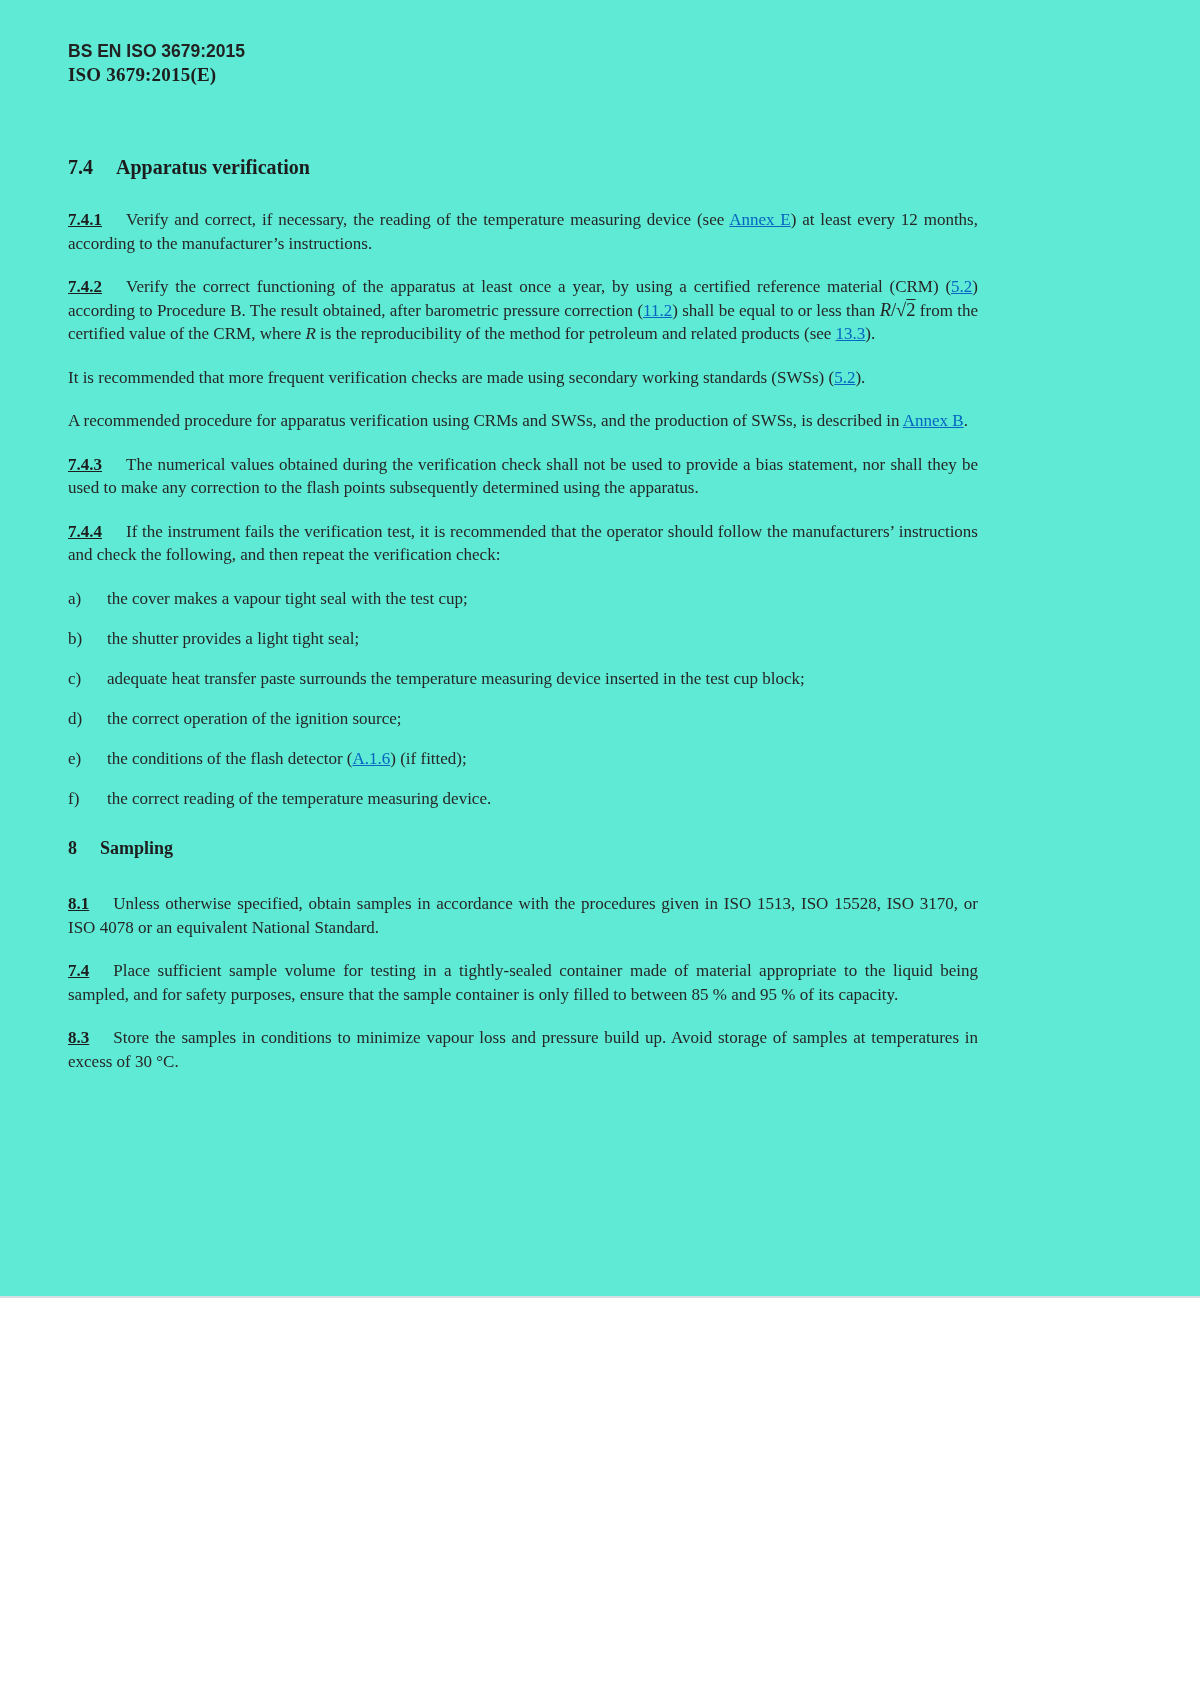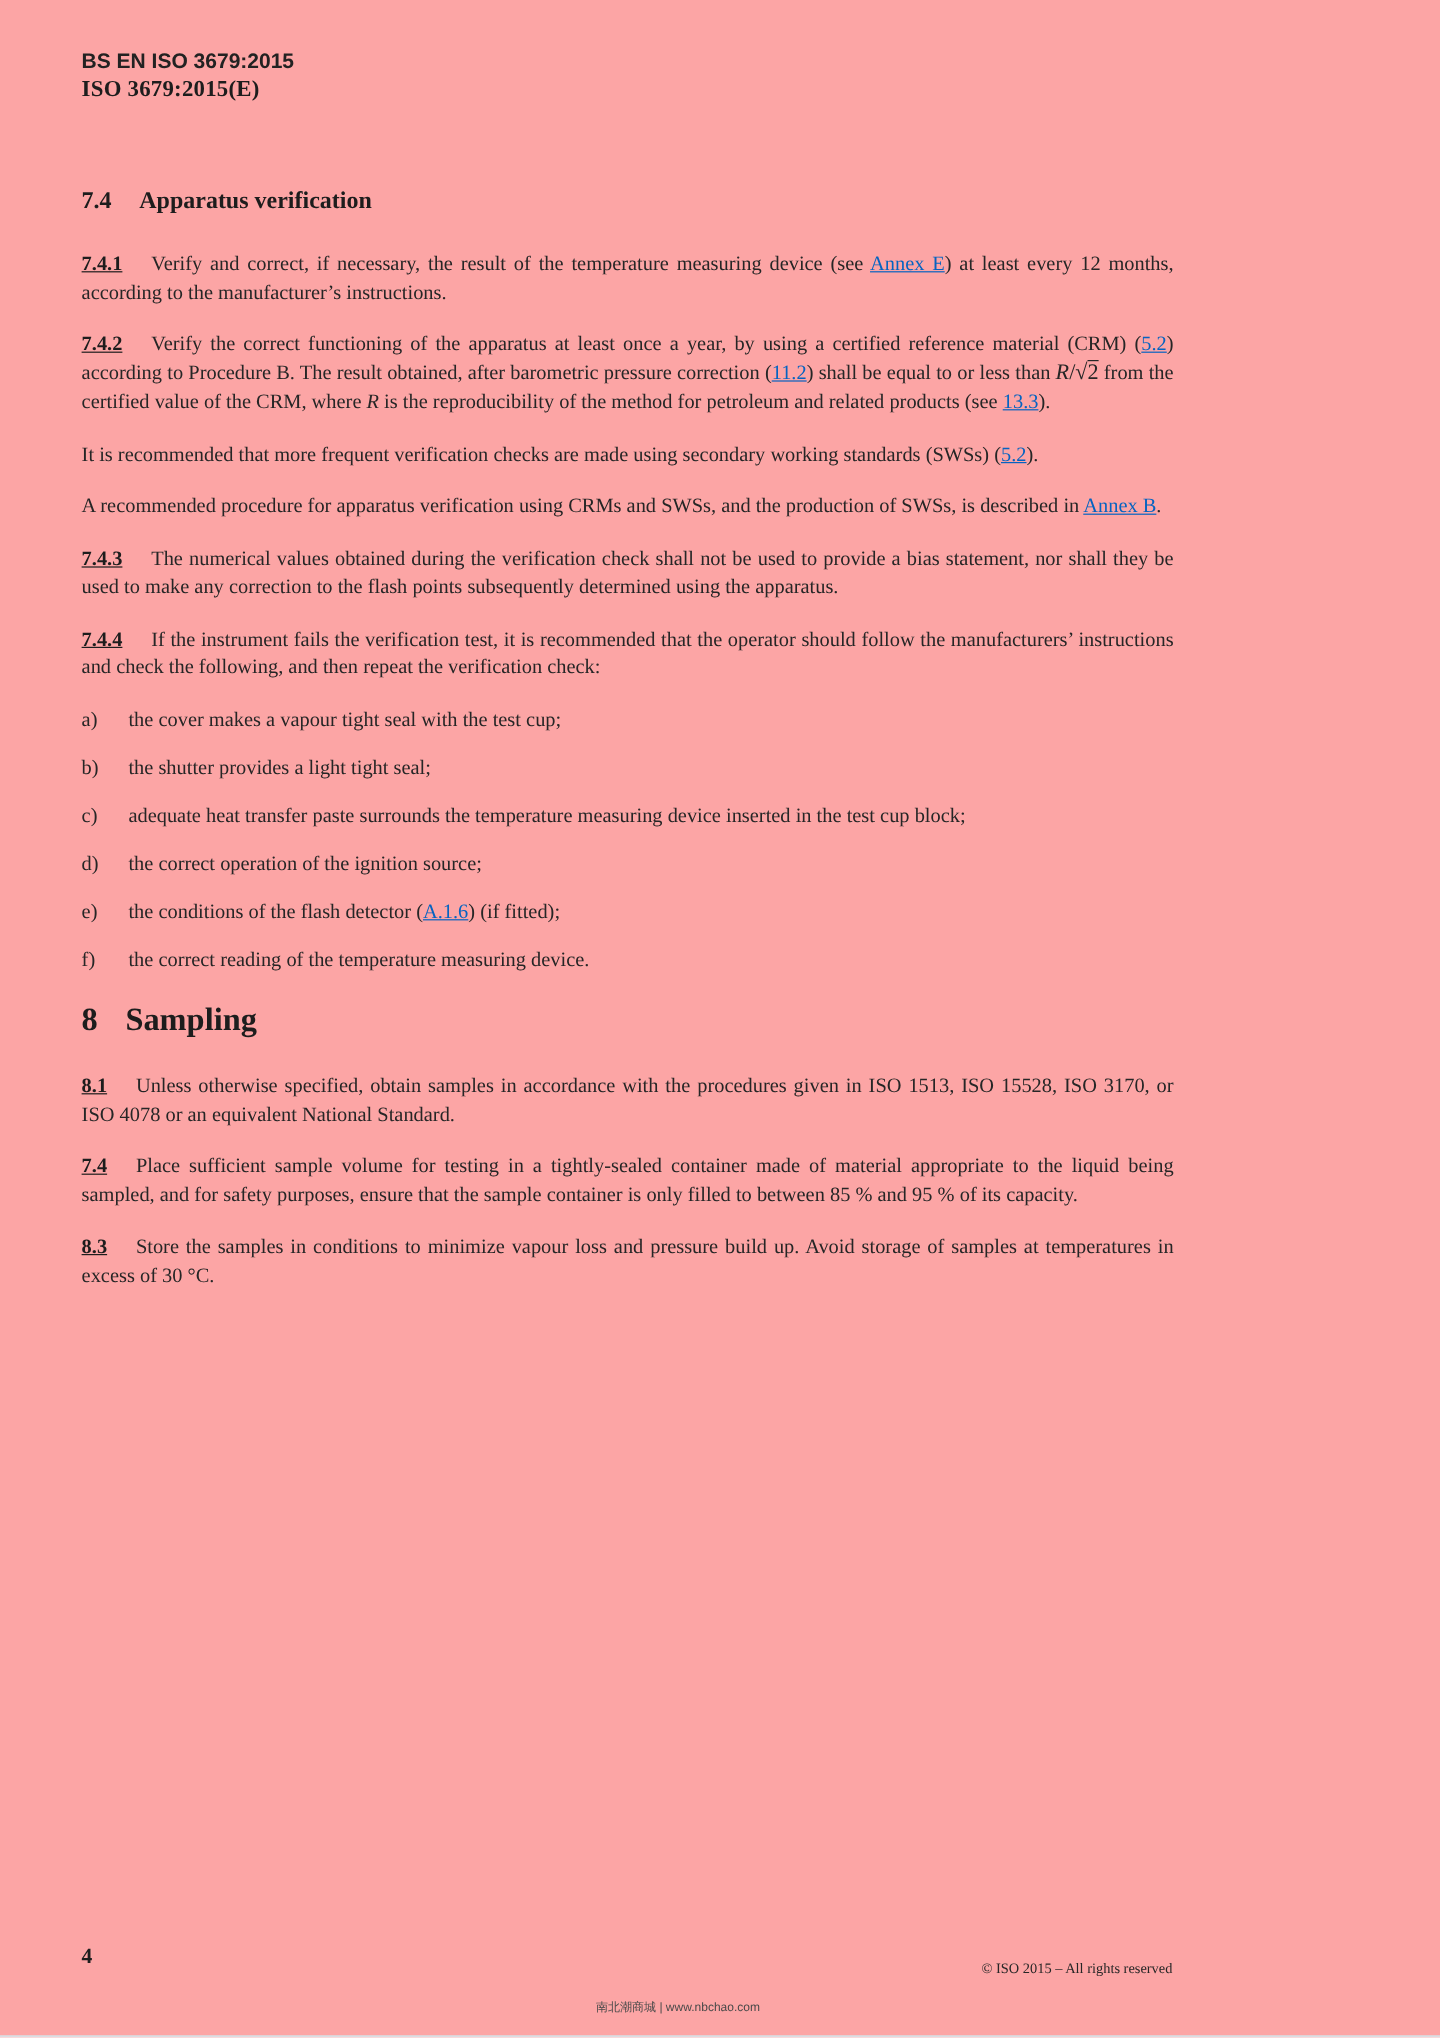--- a/index.html
+++ b/index.html
@@ -1,38 +1,38 @@
 <!DOCTYPE html>
 <html><head>
 <meta charset="utf-8">
 <style>
   html, body { margin: 0; padding: 0; background: #ffffff; }
   .page {
     position: relative;
     width: 1200px;
-    height: 1698px;
-    background: #fca5a5;
+    height: 1298px;
+    background: #5eead4;
     font-family: "Liberation Serif", serif;
     color: #262626;
     overflow: hidden;
   }
   
   .doc-header { position: absolute; left: 68px; top: 40px; line-height: 23px; }
   .doc-header .hdr-line1 {
     font-family: "Liberation Sans", sans-serif;
     font-weight: 700; font-size: 17.5px; color: #222;
   }
   .doc-header .hdr-line2 {
     font-weight: 700; font-size: 19px; color: #1d1d1d; letter-spacing: .2px;
   }
   
   .doc-body { position: absolute; left: 68px; top: 154px; width: 910px; }
   .heading { font-weight: 700; color: #1d1d1d; }
   .heading.h2 { font-size: 20px; line-height: 26px; margin: 0 0 28px 0; }
-  .heading.h1 { font-size: 27px; line-height: 28px; margin: 24px 0 30px 0; font-family: Liberation Serif, serif; }
+  .heading.h1 { font-size: 18px; line-height: 28px; margin: 24px 0 30px 0; font-family: Liberation Serif, serif; }
   .heading .hnum { margin-right: 23px; text-align: right; }
   .para {
     font-size: 17px; line-height: 23.5px; margin: 0 0 20px 0;
     text-align: justify; color: #262626;
   }
   .para.numbered { margin-top: 8px; }
   .pnum { font-weight: 700; margin-right: 24px; color: #1d1d1d; text-decoration: underline; }
   a.xref { color: #0563C1; text-decoration: underline; cursor: pointer; }
   .seg-italic { font-style: italic; }
   .seg-math { font-size: 18.5px; }
@@ -69,21 +69,21 @@
 
 <div class="page">
 
   <div class="doc-header">
     <div class="hdr-line1">BS EN ISO 3679:2015</div>
     <div class="hdr-line2">ISO 3679:2015(E)</div>
   </div>
 
   <main class="doc-body">
       <div class="heading h2"><span class="hnum">7.4</span><span>Apparatus verification</span></div>
-      <p class="para numbered"><span class="pnum">7.4.1</span><span>Verify and correct, if necessary, the result of the temperature measuring device (see </span><a class="xref" href="#">Annex E</a><span>) at least every 12 months, according to the manufacturer’s instructions.</span></p>
+      <p class="para numbered"><span class="pnum">7.4.1</span><span>Verify and correct, if necessary, the reading of the temperature measuring device (see </span><a class="xref" href="#">Annex E</a><span>) at least every 12 months, according to the manufacturer’s instructions.</span></p>
       <p class="para numbered"><span class="pnum">7.4.2</span><span>Verify the correct functioning of the apparatus at least once a year, by using a certified reference material (CRM) (</span><a class="xref" href="#">5.2</a><span>) according to Procedure B. The result obtained, after barometric pressure correction (</span><a class="xref" href="#">11.2</a><span>) shall be equal to or less than </span><span class="seg-math-var">R</span><span class="seg-math">/</span><span class="seg-math">√</span><span class="seg-math-overline">2</span><span> from the certified value of the CRM, where </span><span class="seg-italic">R</span><span> is the reproducibility of the method for petroleum and related products (see </span><a class="xref" href="#">13.3</a><span>).</span></p>
       <p class="para"><span>It is recommended that more frequent verification checks are made using secondary working standards (SWSs) (</span><a class="xref" href="#">5.2</a><span>).</span></p>
       <p class="para"><span>A recommended procedure for apparatus verification using CRMs and SWSs, and the production of SWSs, is described in </span><a class="xref" href="#">Annex B</a><span>.</span></p>
       <p class="para numbered"><span class="pnum">7.4.3</span><span>The numerical values obtained during the verification check shall not be used to provide a bias statement, nor shall they be used to make any correction to the flash points subsequently determined using the apparatus.</span></p>
       <p class="para numbered"><span class="pnum">7.4.4</span><span>If the instrument fails the verification test, it is recommended that the operator should follow the manufacturers’ instructions and check the following, and then repeat the verification check:</span></p>
       <ol class="alpha-list">
         <li><span class="li-label">a)</span><span>the cover makes a vapour tight seal with the test cup;</span></li>
         <li><span class="li-label">b)</span><span>the shutter provides a light tight seal;</span></li>
         <li><span class="li-label">c)</span><span>adequate heat transfer paste surrounds the temperature measuring device inserted in the test cup block;</span></li>
         <li><span class="li-label">d)</span><span>the correct operation of the ignition source;</span></li>

